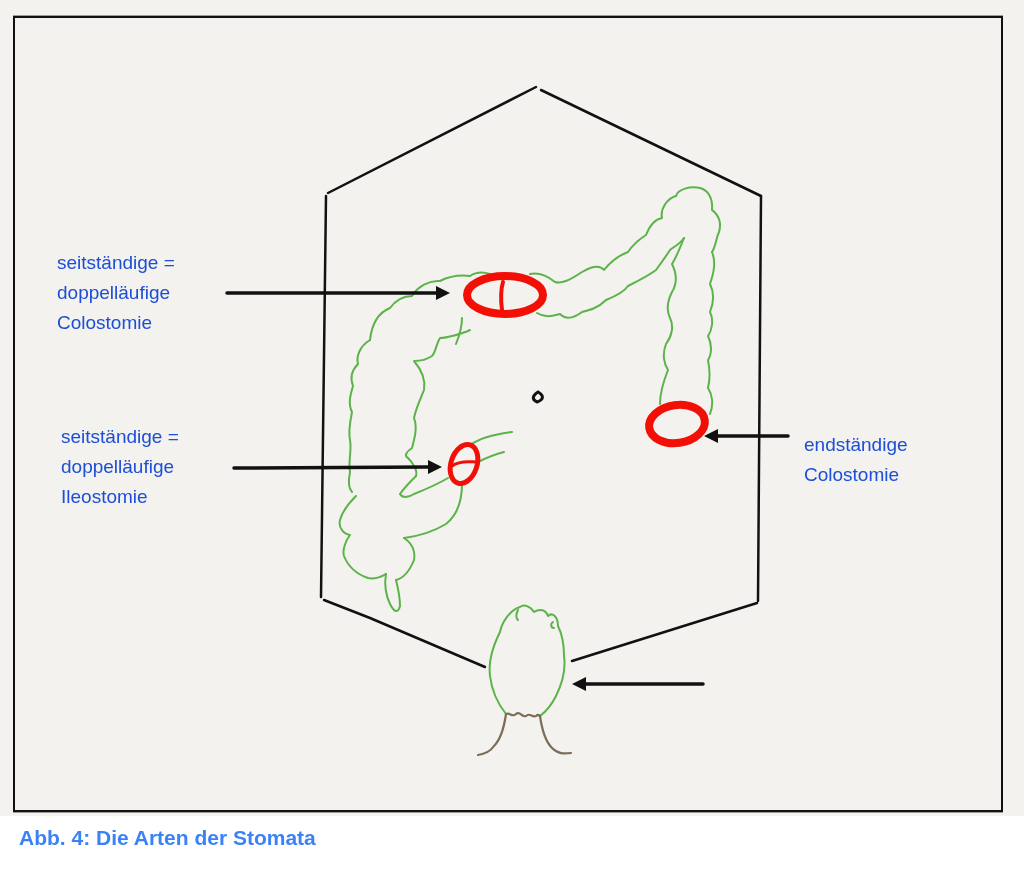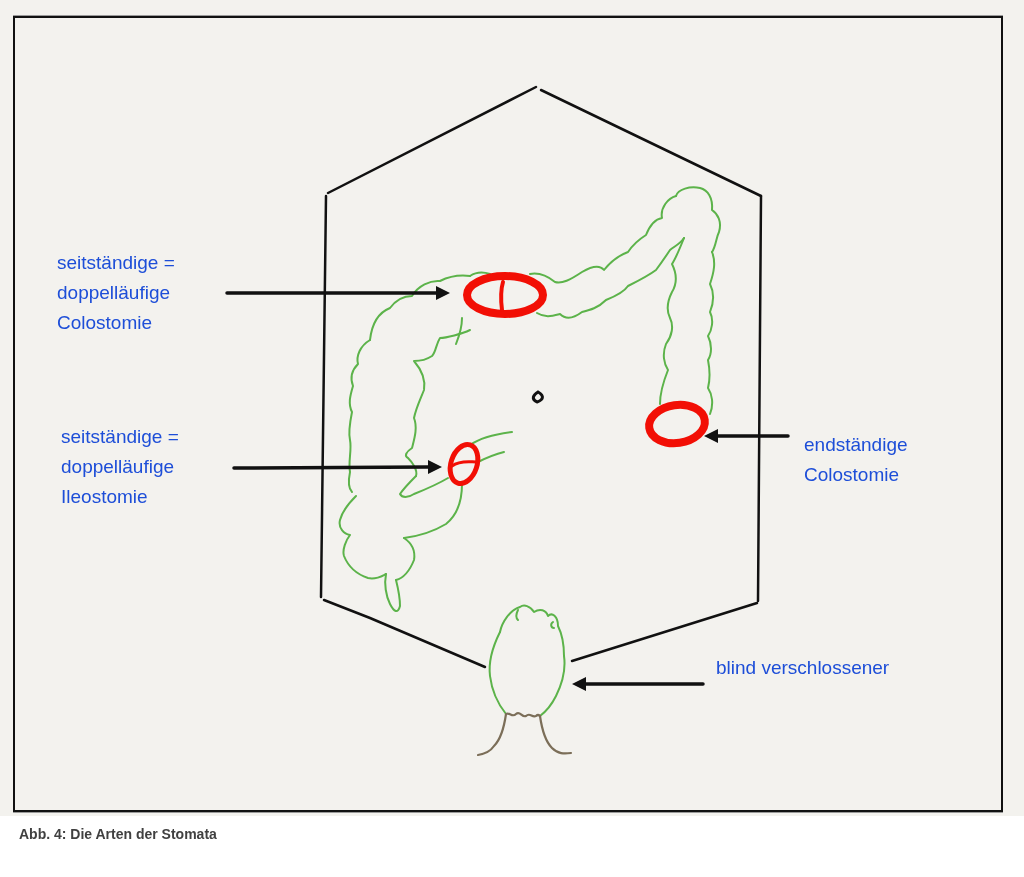--- a/index.html
+++ b/index.html
@@ -39,23 +39,23 @@
       font-size: 19px;
       line-height: 30px;
       color: #1d4ed8;
       white-space: nowrap;
     }
     .label span { display: block; }
     .caption {
       position: absolute;
       left: 19px;
       top: 826px;
-      font-size: 14px;
+      font-size: 21px;
       font-weight: bold;
-      color: #404040;
+      color: #3b82f6;
       white-space: nowrap;
     }
   </style>
 </head>
 <body>
 
 <div class="page-bg"></div>
 <div class="figure-frame"></div>
 
 <svg class="drawing" viewBox="0 0 1024 877" xmlns="http://www.w3.org/2000/svg">
@@ -157,16 +157,15 @@
   <span>doppelläufige</span>
   <span>Ileostomie</span>
 </div>
 
 <div class="label" style="left:804px; top:405px;margin-top:25px;">
   <span>endständige</span>
   <span>Colostomie</span>
 </div>
 
 <div class="label" style="left:716px; top:653px;">
-  <span>blind verschlossener</span>
 </div>
 
 <div class="caption">Abb. 4: Die Arten der Stomata</div>
 
 </body></html>

